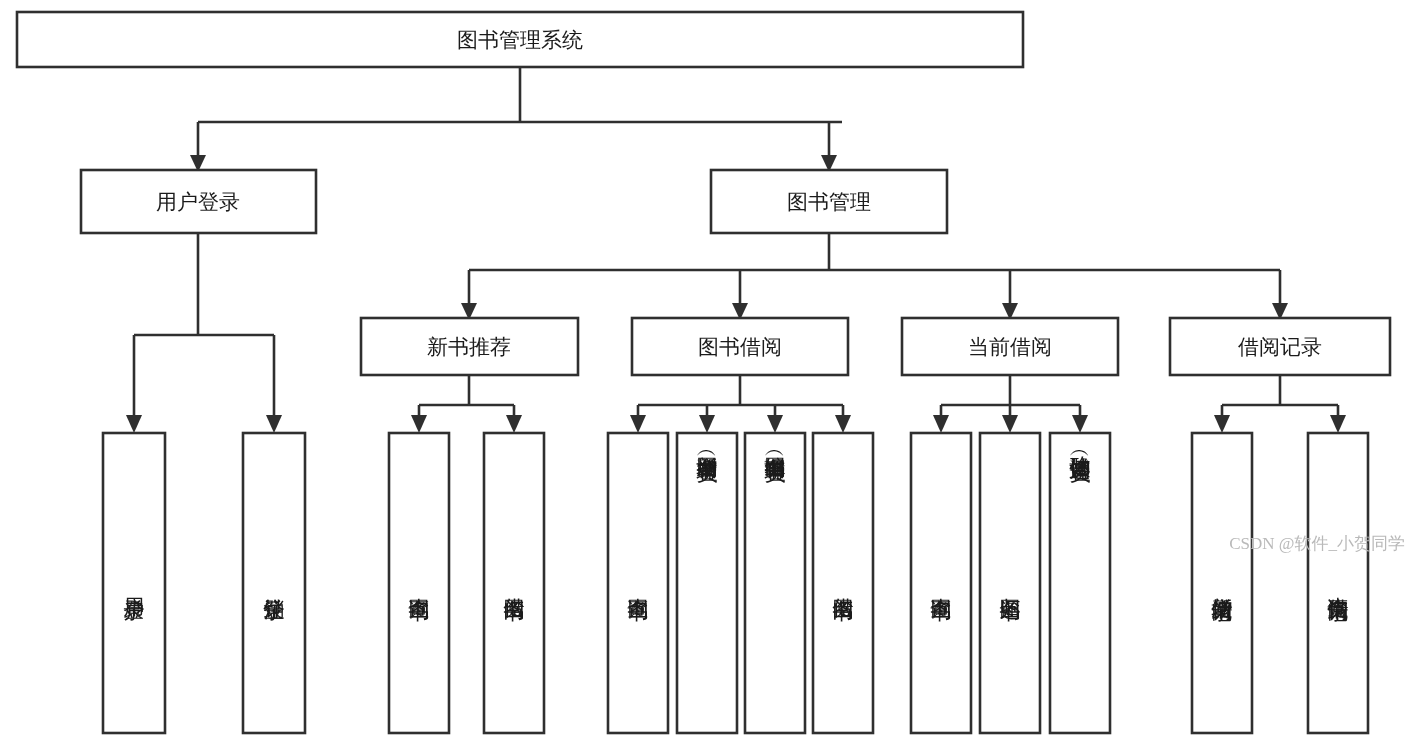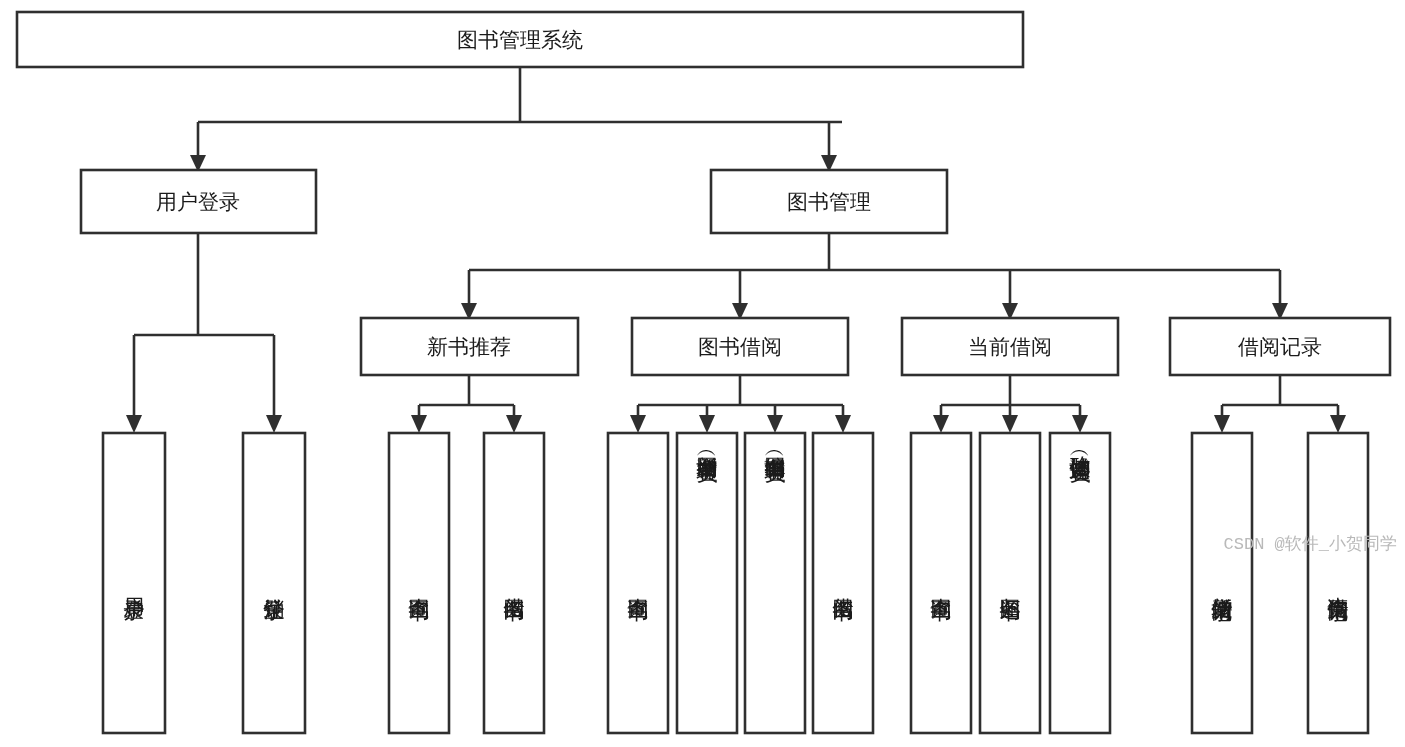--- a/index.html
+++ b/index.html
@@ -56,23 +56,23 @@
     font-size: 21px;
     line-height: 1.05;
     color: #1b1b1b;
     letter-spacing: 1px;
     text-align: center;
     white-space: nowrap;
     pointer-events: none;
   }
   .watermark {
     position: absolute;
-    right: 8px;
+    right: 0;
     bottom: 4px;
-    font-family: Liberation Mono, monospace;
+    font-family: Liberation Serif, serif;
     font-size: 17px;
     color: #b9b9b9;
     white-space: nowrap;
   }
 </style>
 </head>
 <body>
 
 <div id="diagram-root">
 

